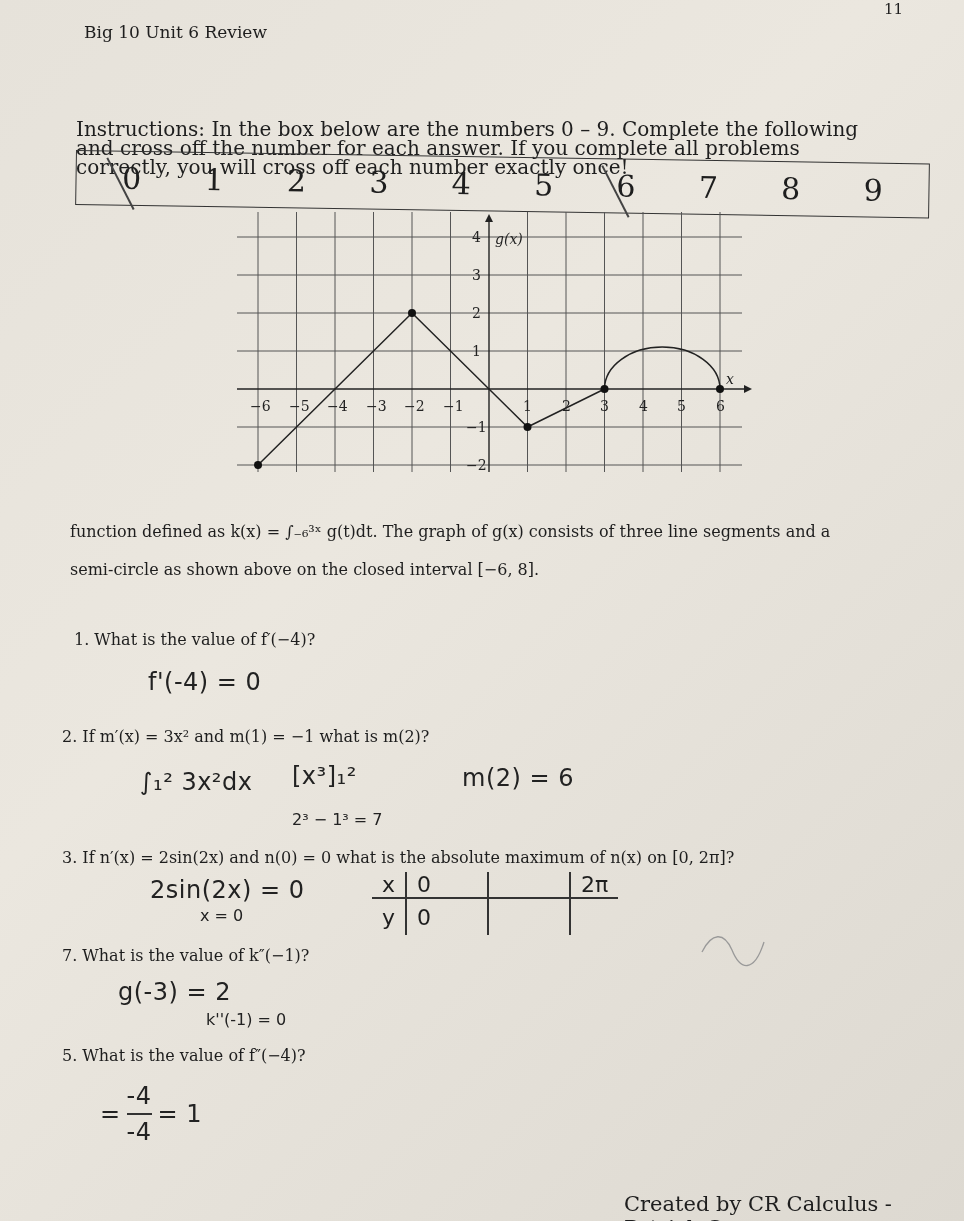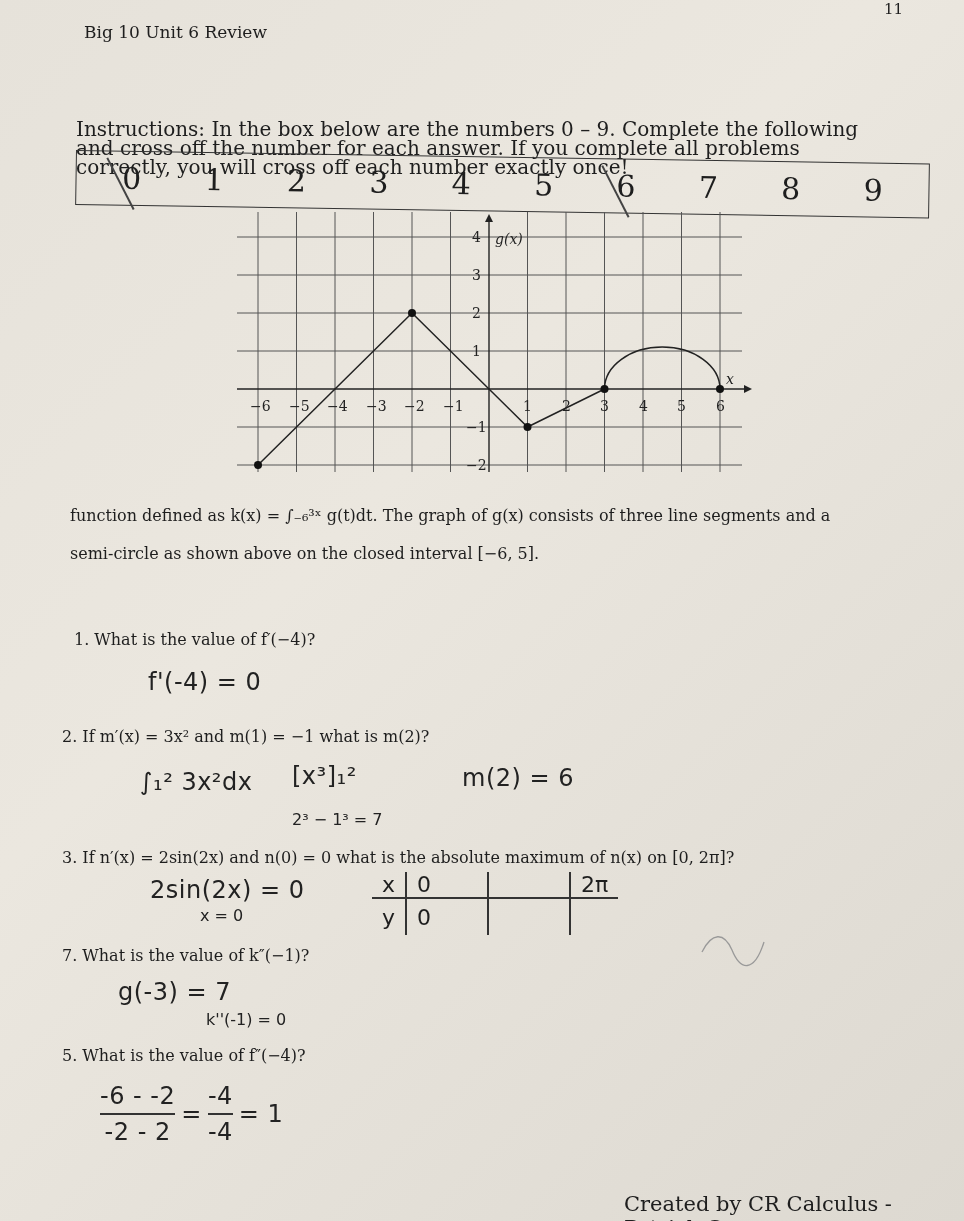--- a/index.html
+++ b/index.html
@@ -110,22 +110,22 @@
   <g fill="#111">
     <circle cx="26" cy="253" r="4"></circle>
       <circle cx="180" cy="101" r="4"></circle>
     <circle cx="295.5" cy="215" r="4"></circle>
       <circle cx="372.5" cy="177" r="4"></circle>
       <circle cx="488" cy="177" r="4"></circle>
   </g>
 </svg>
 
 <div class="abs prose">
-  <p style="margin-top:6px"><span>function defined as k(x) = </span><span>∫₋₆³ˣ g(t)dt</span><span>. The graph of g(x) consists of three line segments and a</span></p>
-  <p><span>semi-circle as shown above on the closed interval [−6, 5].</span></p>
+  <p style="margin-top:22px"><span>function defined as k(x) = </span><span>∫₋₆³ˣ g(t)dt</span><span>. The graph of g(x) consists of three line segments and a</span></p>
+  <p><span>semi-circle as shown above on the closed interval [−6, 8].</span></p>
 </div>
 
 <div class="abs q" style="left:74px;top:630px">1. What is the value of f′(−4)?</div>
 <div class="abs hand" style="left:148px;top:668px">f'(-4) = 0</div>
 
 <div class="abs q" style="left:62px;top:727px">2. If m′(x) = 3x² and m(1) = −1 what is m(2)?</div>
 <div class="abs hand" style="left:140px;top:768px">∫₁² 3x²dx</div>
 <div class="abs hand" style="left:292px;top:762px">[x³]₁²</div>
 <div class="abs hand-sm" style="left:292px;top:810px">2³ − 1³ = 7</div>
 <div class="abs hand" style="left:462px;top:764px">m(2) = 6</div>
@@ -147,30 +147,25 @@
     <td style="border-right:2px solid #333;height:36px"></td>
     <td></td>
   </tr>
 </tbody>
   </table>
 <svg class="abs" style="left:698px;top:930px" width="80" height="50">
   <path d="M4,22 C14,2 26,2 34,20 C42,40 56,44 66,12" fill="none" stroke="#999" stroke-width="1.3"></path>
 </svg>
 
 <div class="abs q" style="left:62px;top:946px">7. What is the value of k″(−1)?</div>
-<div class="abs hand" style="left:118px;top:978px">g(-3) = 7</div>
+<div class="abs hand" style="left:118px;top:978px">g(-3) = 2</div>
 <div class="abs hand-sm" style="left:206px;top:1010px">k''(-1) = 0</div>
 
 <div class="abs q" style="left:62px;top:1046px">5. What is the value of f″(−4)?</div>
 <div class="abs hand" style="left:100px;top:1082px;display:flex;align-items:center;gap:6px">
-  <span class="frac">
-    <span>-6 - -2</span>
-    <span class="bar"></span>
-    <span>-2 - 2</span>
-  </span>
   <span>=</span>
   <span class="frac">
     <span>-4</span>
     <span class="bar"></span>
     <span>-4</span>
   </span>
   <span>= 1</span>
 </div>
 
 <div class="abs credit">Created by CR Calculus - Patrick Cox</div>

